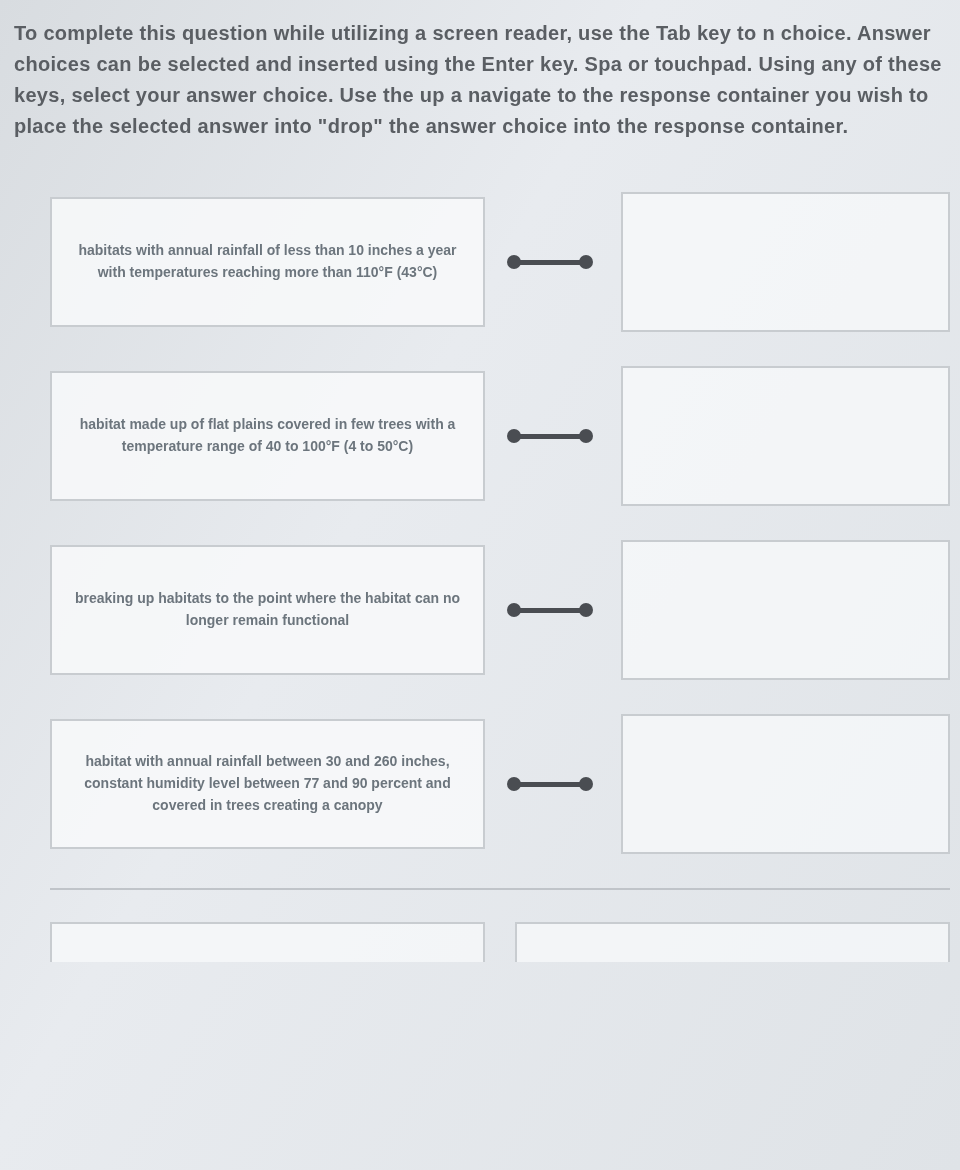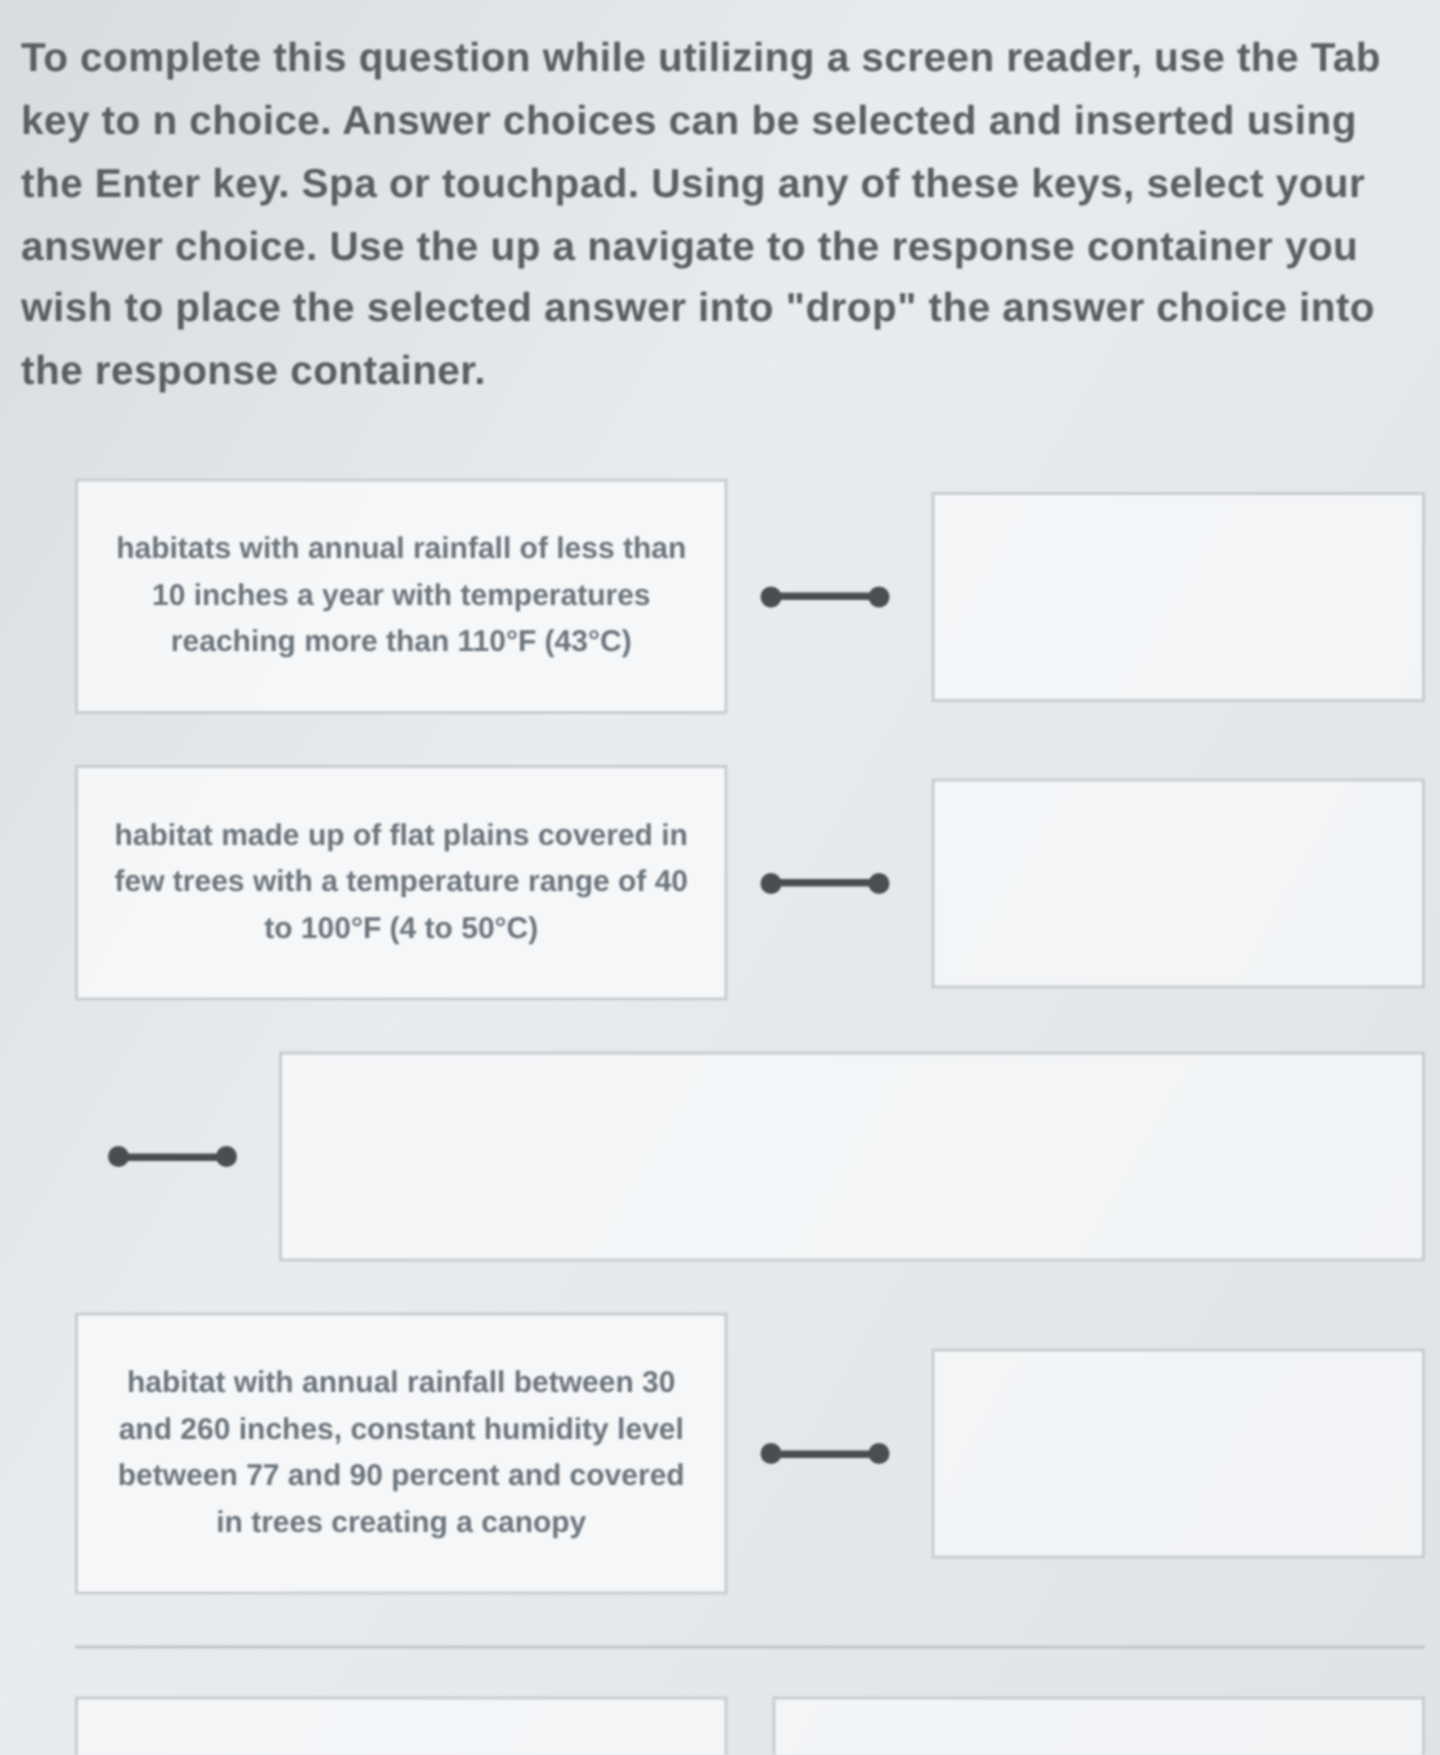--- a/index.html
+++ b/index.html
@@ -7,21 +7,21 @@
       width: 960px;
       height: 1170px;
       font-family: Arial, Helvetica, sans-serif;
       background: linear-gradient(120deg, #d8dce0 0%, #e8ebef 40%, #dfe3e7 100%);
       overflow: hidden;
       filter: blur(0.6px);
     }
     .instructions {
       padding: 18px 10px 30px 14px;
       color: #5a5e63;
-      font-size: 27px;
+      font-size: 20px;
       font-weight: 700;
       line-height: 1.55;
       letter-spacing: 0.3px;
       white-space: normal;
     }
     .matching-area {
       padding: 20px 10px 0 50px;
     }
     .row {
       display: flex;
@@ -32,21 +32,21 @@
       width: 435px;
       min-height: 130px;
       border: 2px solid #c8ccd0;
       background: rgba(248,249,250,0.85);
       display: flex;
       align-items: center;
       justify-content: center;
       text-align: center;
       padding: 30px 16px;
       color: #6c757d;
-      font-size: 20px;
+      font-size: 14px;
       font-weight: 600;
       line-height: 1.55;
     }
     .connector {
       width: 90px;
       height: 8px;
       display: flex;
       align-items: center;
       justify-content: center;
       margin: 0 26px 0 20px;
@@ -114,20 +114,21 @@
     <div class="prompt-box">habitat made up of flat plains covered in few trees with a temperature range of 40 to 100°F (4 to 50°C)</div>
     <div class="connector">
       <span class="dot left"></span>
       <span class="line"></span>
       <span class="dot right"></span>
     </div>
     <div class="drop-box"></div>
   </div>
 
   <div class="row">
+    <div class="prompt-box">breaking up habitats to the point where the habitat can no longer remain functional</div>
     <div class="connector">
       <span class="dot left"></span>
       <span class="line"></span>
       <span class="dot right"></span>
     </div>
     <div class="drop-box"></div>
   </div>
 
   <div class="row">
     <div class="prompt-box">habitat with annual rainfall between 30 and 260 inches, constant humidity level between 77 and 90 percent and covered in trees creating a canopy</div>

